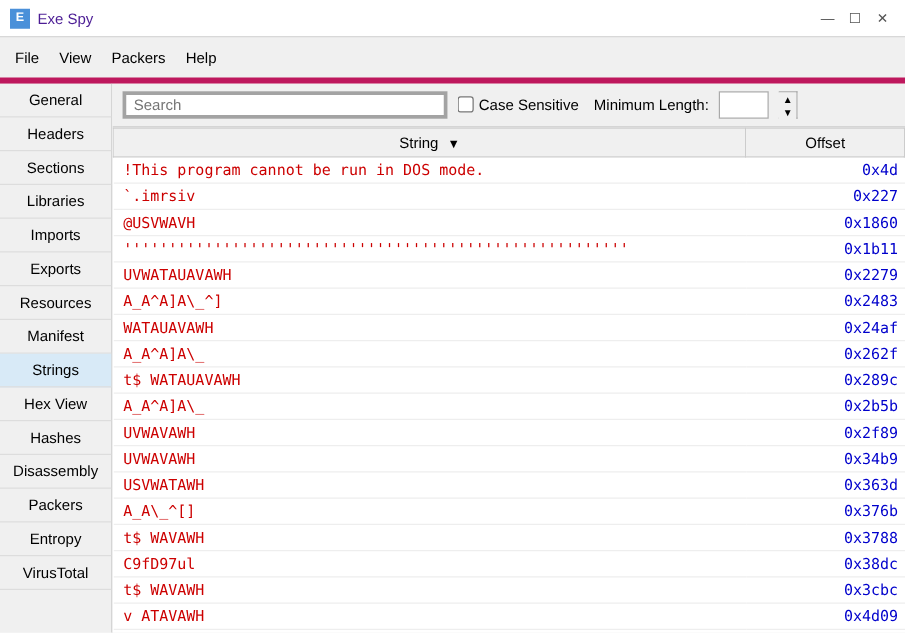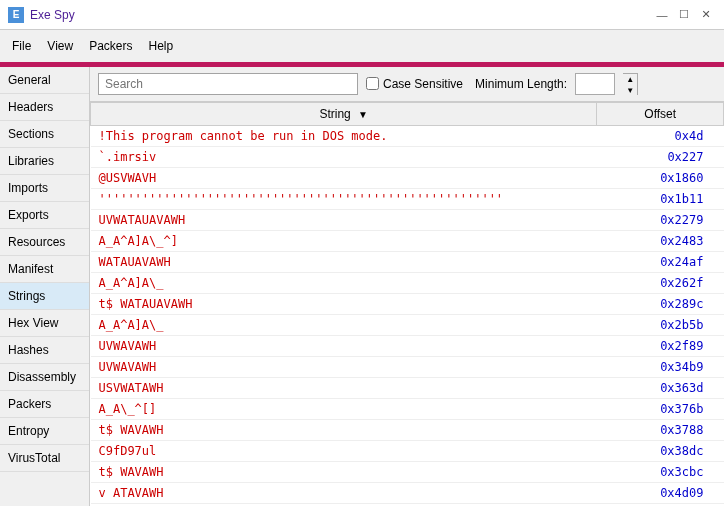--- a/index.html
+++ b/index.html
@@ -87,20 +87,21 @@
       background: #f0f0f0;
       border-right: 1px solid #ccc;
       display: flex;
       flex-direction: column;
     }
     .sidebar-item {
       padding: 6px 8px;
       cursor: pointer;
       font-size: 12px;
       color: #000;
+      text-align: center;
       border-bottom: 1px solid #ddd;
     }
     .sidebar-item.active {
       background: #d8eaf7;
       font-weight: normal;
     }
 
     
     .content-area {
       flex: 1;
@@ -115,21 +116,21 @@
       display: flex;
       align-items: center;
       padding: 6px 8px;
       gap: 8px;
       background: #f0f0f0;
       border-bottom: 1px solid #ccc;
     }
     .search-input {
       width: 260px;
       height: 22px;
-      border: 1px solid #a3a3a3;
+      border: 3px solid #a3a3a3;
       padding: 0 6px;
       font-size: 12px;
       background: white;
       color: #999;
     }
     .checkbox-wrap {
       display: flex;
       align-items: flex-start;
       gap: 4px;
       font-size: 12px;
@@ -209,21 +210,21 @@
       font-size: 12px;
     }
     tbody td.string-cell {
       color: #cc0000;
       font-family: Consolas, monospace;
     }
     tbody td.offset-cell {
       color: #0000cc;
       font-family: Consolas, monospace;
       text-align: right;
-      padding-right: 20px;
+      padding-right: 5px;
     }
 
     
     .table-container::-webkit-scrollbar { width: 14px; }
     .table-container::-webkit-scrollbar-track { background: #f0f0f0; border-left: 1px solid #ccc; }
     .table-container::-webkit-scrollbar-thumb { background: #c0c0c0; border: 1px solid #999; }
   </style>
 </head>
 <body>
 

